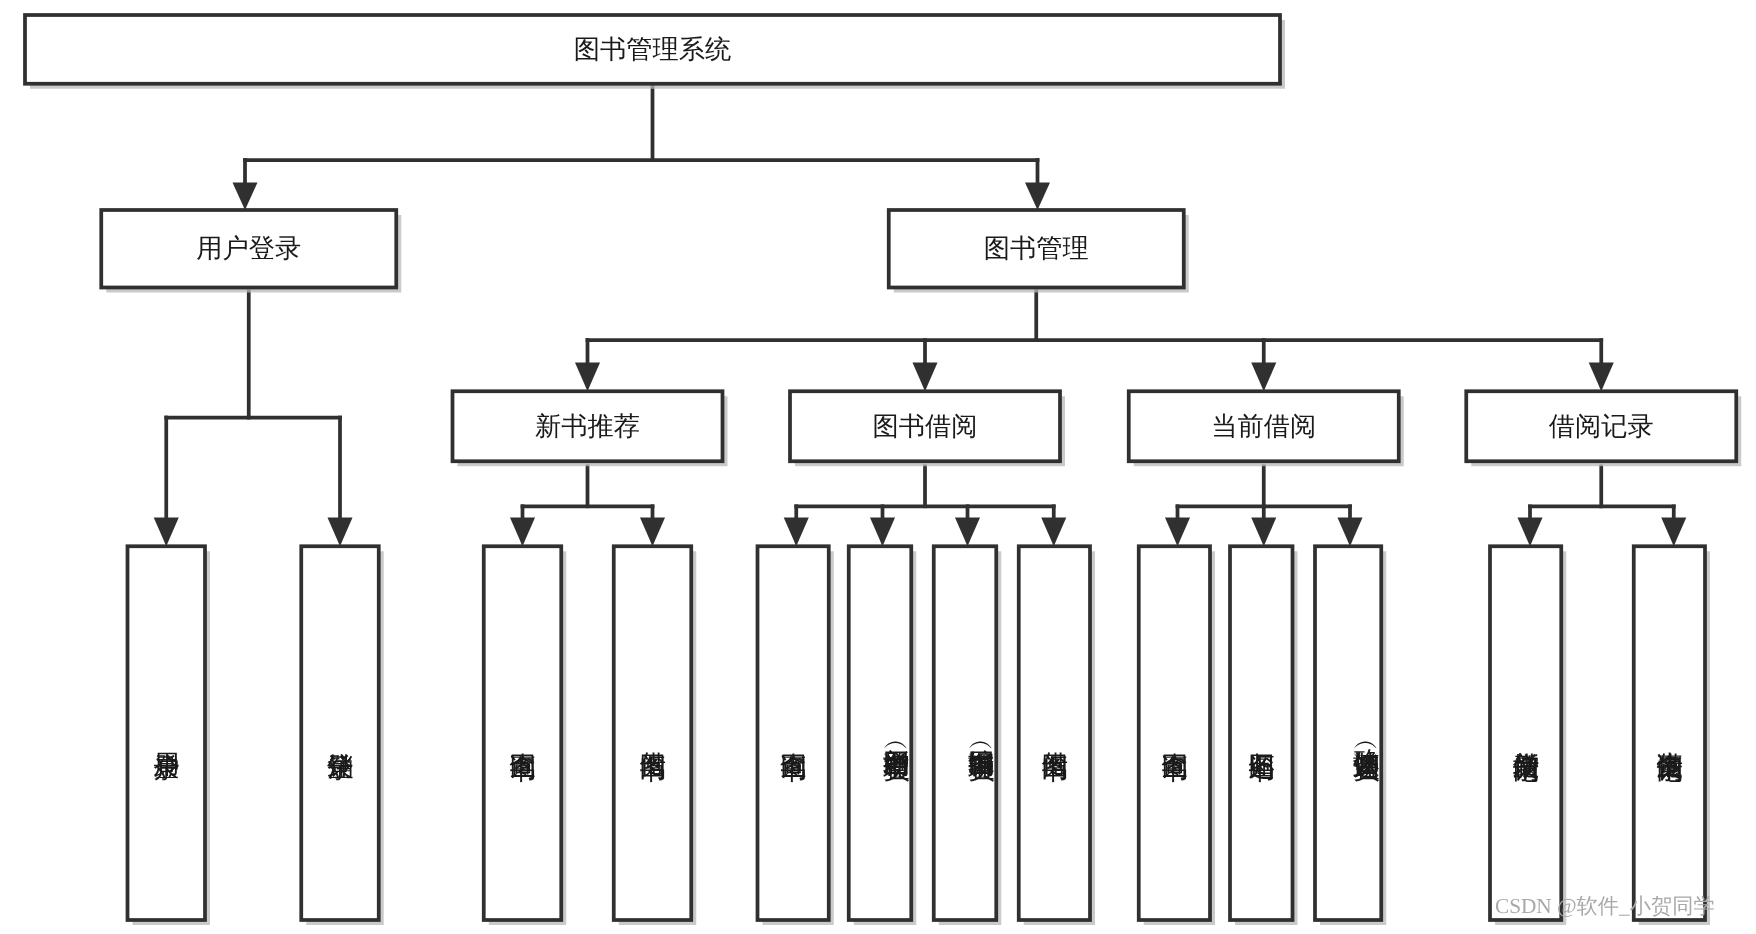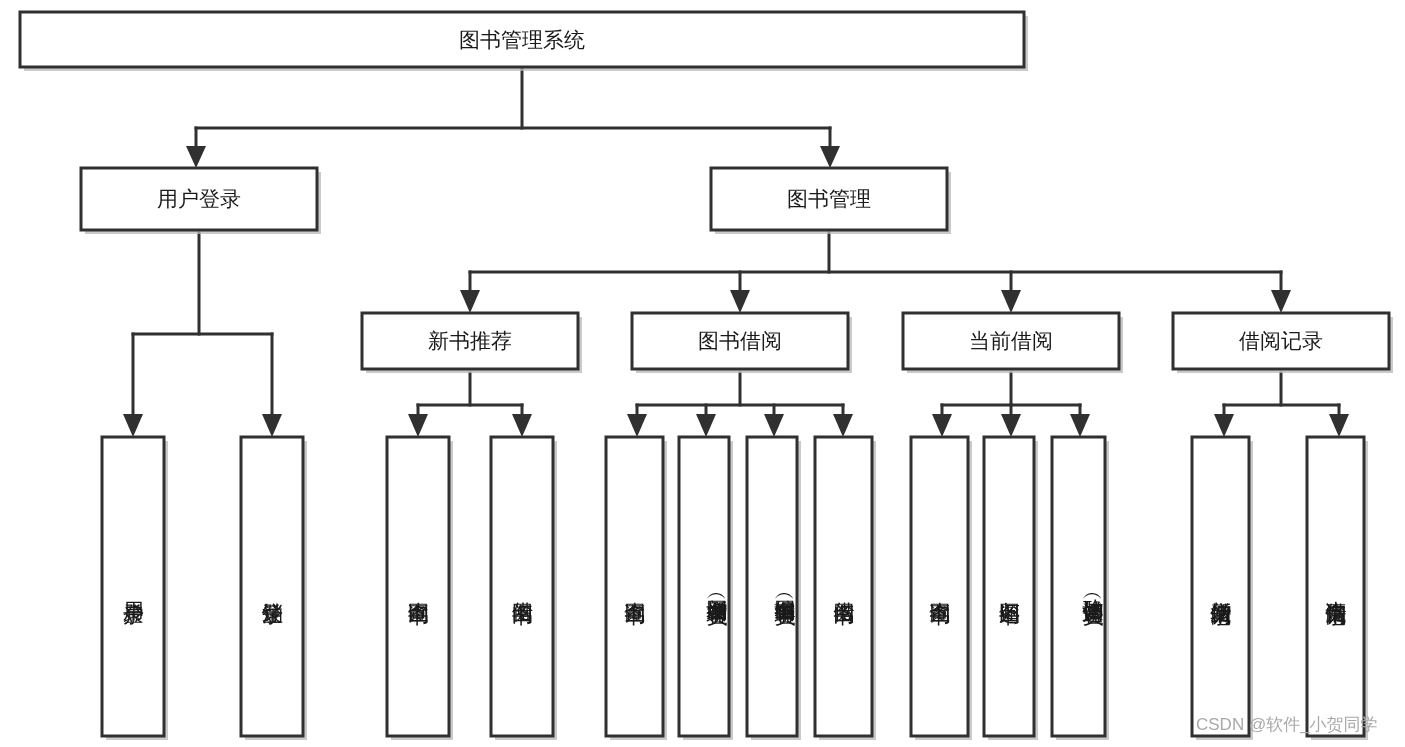--- a/index.html
+++ b/index.html
@@ -65,21 +65,21 @@
     line-height: 1.18;
     letter-spacing: 1px;
     text-align: center;
     display: flex;
     align-items: center;
     justify-content: center;
     pointer-events: none;
   }
   .watermark {
     position: absolute;
-    font-family: Liberation Sans, sans-serif;
+    font-family: Liberation Serif, serif;
     font-size: 17px;
     color: #a9a9a9;
     white-space: nowrap;
   }
 </style>
 </head>
 <body>
 
 <div id="diagram-root">
 

